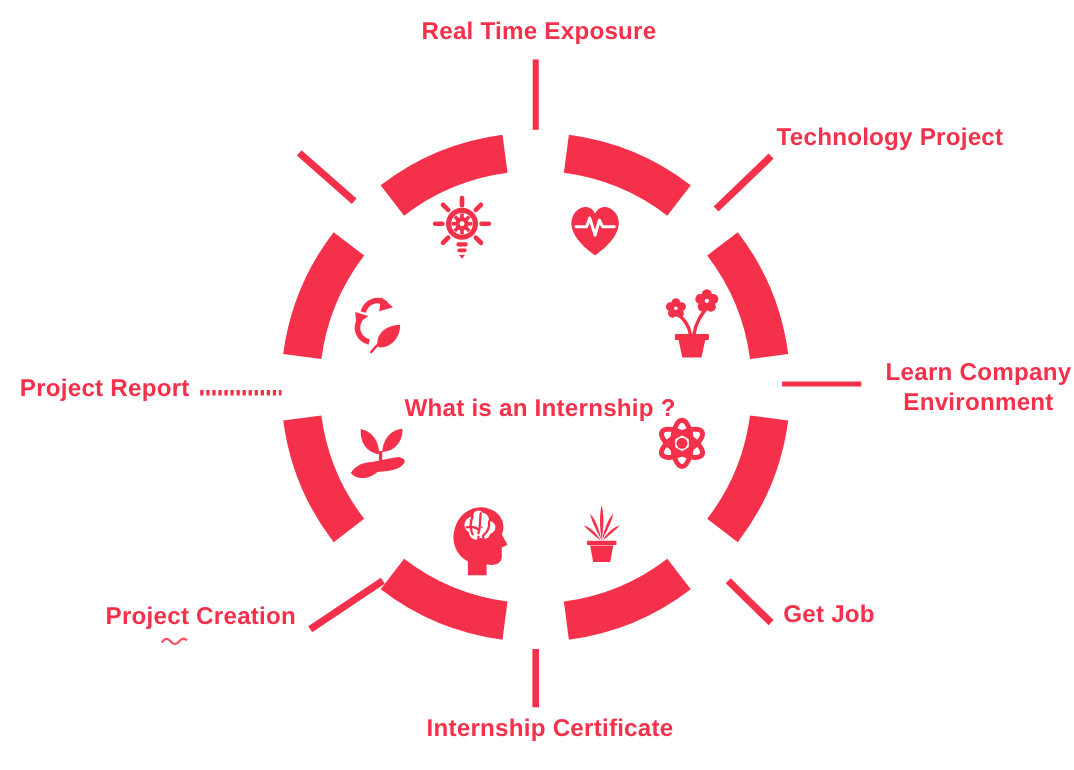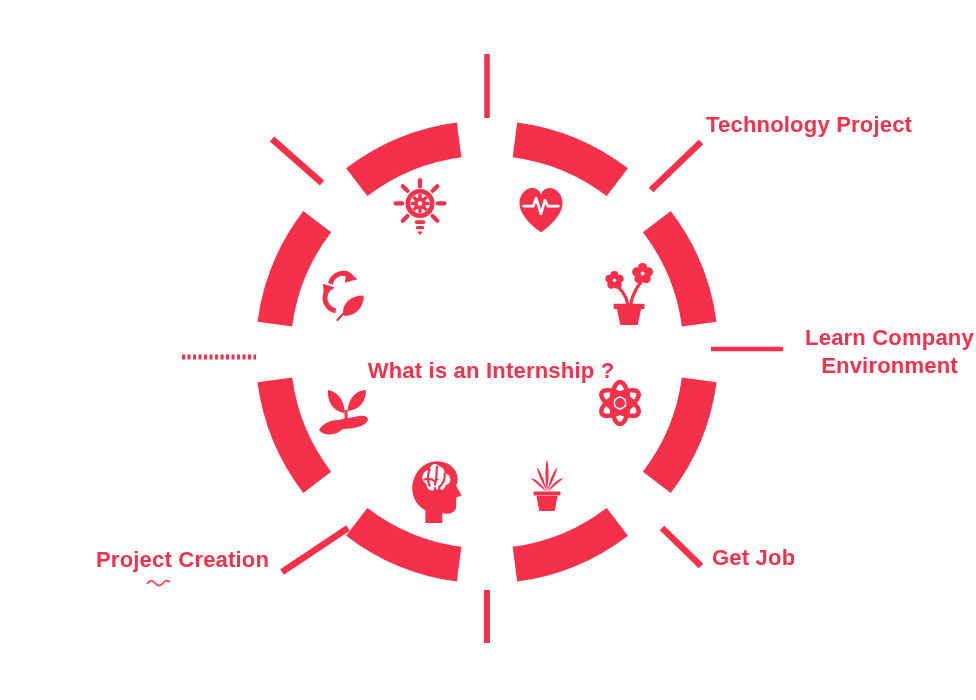--- a/index.html
+++ b/index.html
@@ -190,18 +190,21 @@
       <polygon points="37,9 49,19 35,23" class="fill-accent"></polygon>
       <path d="M16 31 C10 40 14 51 25 54" fill="none" class="stroke-accent" stroke-width="5.5"></path>
       <polygon points="11,24 24,28 12,37" class="fill-accent"></polygon>
       <path class="fill-accent" d="M33 56 C33 45 42 37 56 37 C56 50 47 59.5 36 59.5 C34.5 59.5 33 57.8 33 56 Z"></path>
       <path d="M27 64 C32 58 37 53 43 49" fill="none" class="stroke-accent" stroke-width="2.5" stroke-linecap="round"></path>
     </svg>
   </div>
 
   <div class="center-title">What is an Internship ?</div>
 
+  <div class="label lbl-real-time">Real Time Exposure</div>
   <div class="label lbl-technology">Technology Project</div>
   <div class="label lbl-learn-company">Learn Company Environment</div>
   <div class="label lbl-get-job">Get Job</div>
+  <div class="label lbl-certificate">Internship Certificate</div>
   <div class="label lbl-creation">Project Creation</div>
+  <div class="label lbl-report">Project Report</div>
 
 </div>
 
 </body></html>

